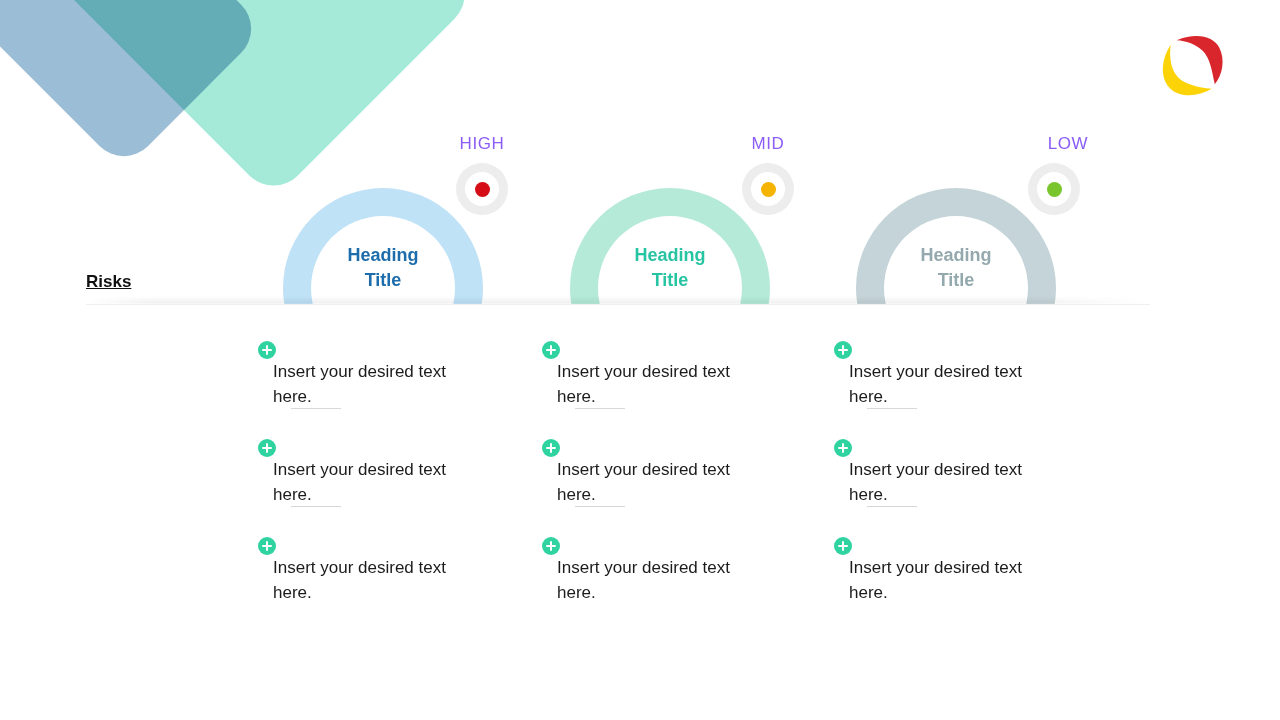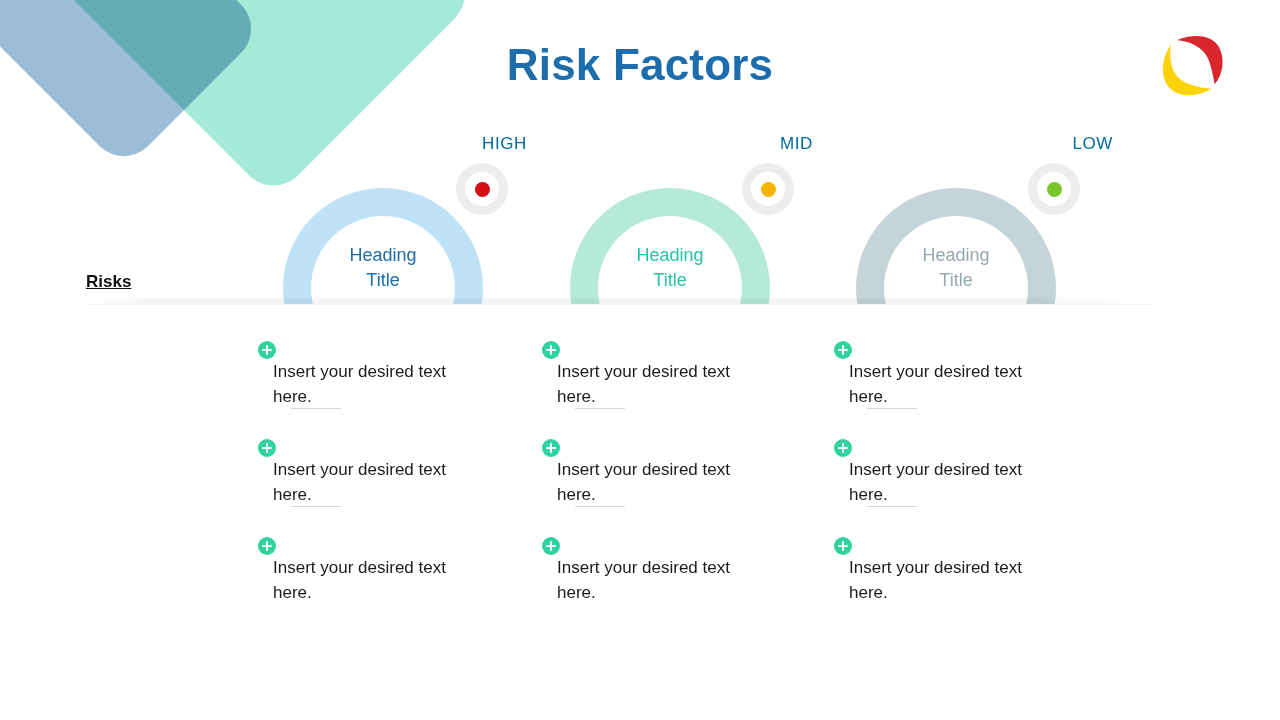--- a/index.html
+++ b/index.html
@@ -73,23 +73,23 @@
     right: 50px;
     top: 28px;
     width: 76px;
     height: 76px;
   }
 
   
   .level-label {
     position: absolute;
     font-size: 17px;
-    color: #0369a1;
+    color: #8b5cf6;
     letter-spacing: .6px;
-    text-align: right;
+    text-align: center;
     width: 90px;
   }
   .level-label.l1 { left: 437px; top: 134px; }
   .level-label.l2 { left: 723px; top: 134px; }
   .level-label.l3 { left: 1023px; top: 134px; }
 
   
   .badge {
     position: absolute;
     width: 52px;
@@ -148,21 +148,21 @@
     border-radius: 50%;
     background: #ffffff;
   }
 
   .arc-heading {
     position: absolute;
     top: 243px;
     width: 200px;
     text-align: center;
     font-size: 18px;
-    font-weight: normal;
+    font-weight: bold;
     line-height: 25px;
     z-index: 5;
   }
   .arc-heading.h1 { left: 283px; }
   .arc-heading.h2 { left: 570px; }
   .arc-heading.h3 { left: 856px; }
 
   
   .band {
     position: absolute;
@@ -249,21 +249,20 @@
 </head>
 <body>
 
 <div class="slide">
 
   <div class="deco-layer">
     <div class="deco-rect deco-blue"></div>
     <div class="deco-rect deco-mint"></div>
   </div>
 
-  <div class="title">Risk Factors</div>
 
   <div class="logo">
     <svg viewBox="0 0 100 100" width="76" height="76" aria-hidden="true">
       <path d="M30 16 C55 6, 78 10, 86 26 C94 42, 90 62, 80 74 C76 56, 74 40, 64 30 C54 20, 42 17, 30 16 Z" fill="#d9262c"></path>
       <path d="M22 22 C10 40, 8 62, 18 76 C30 92, 56 92, 76 80 C58 78, 40 74, 31 64 C22 54, 20 38, 22 22 Z" fill="#fcd307"></path>
     </svg>
   </div>
 
   <div class="level-label l1">HIGH</div>
   <div class="level-label l2">MID</div>

